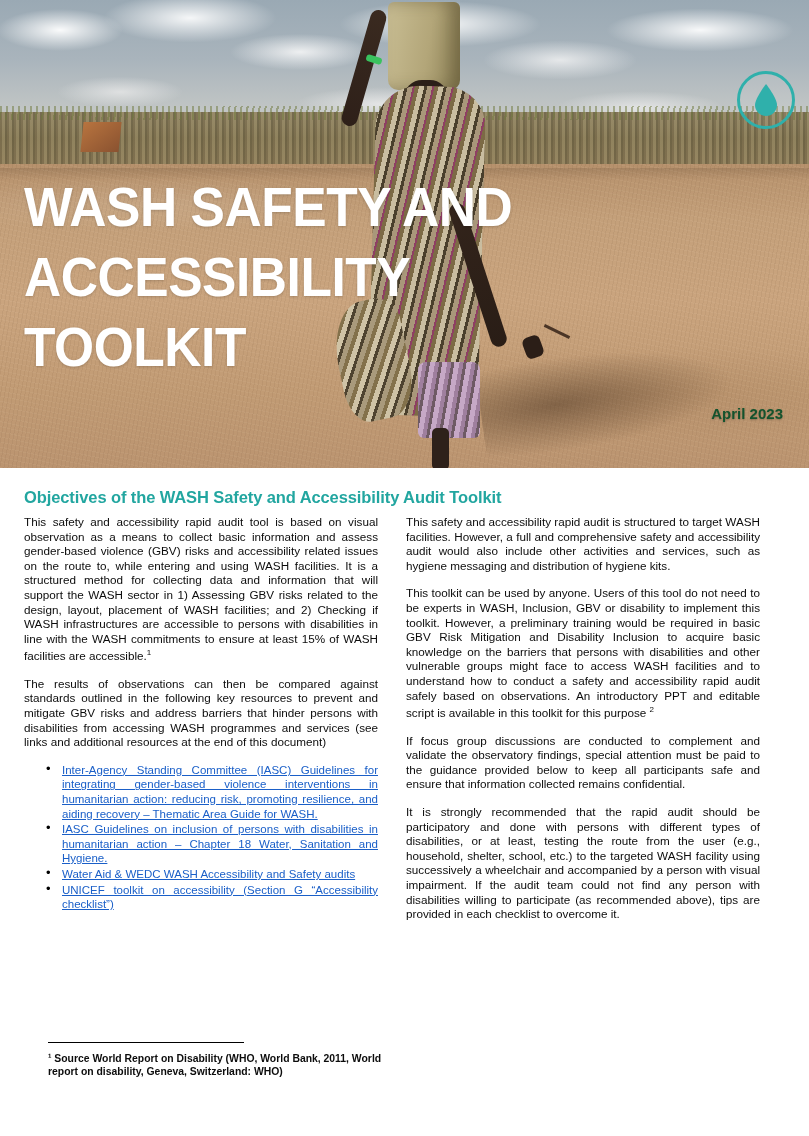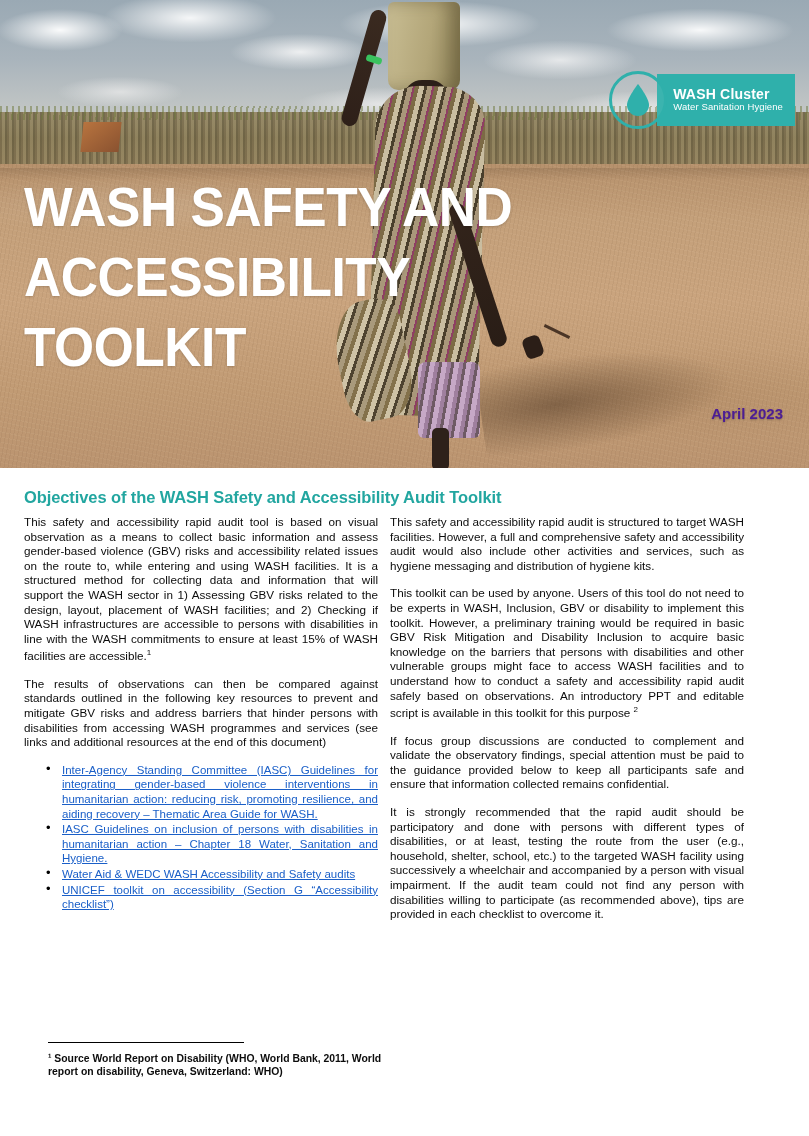--- a/index.html
+++ b/index.html
@@ -208,40 +208,40 @@
     color: #ffffff;
     letter-spacing: -0.5px;
     transform: scaleX(0.92);
     transform-origin: left top;
     white-space: pre-line;
     text-shadow: 0 1px 3px rgba(0,0,0,.18);
   }
   .cover-date {
     position: absolute;
     right: 26px; top: 405px;
-    color: #4c1d95;
+    color: #14532d;
     font-size: 15px;
     font-weight: bold;
     text-shadow: 0 1px 2px rgba(0,0,0,.25);
   }
 
   
   .content {
     padding: 20px 26px 0 24px;
   }
   .section-heading {
     color: #22a6a0;
     font-size: 16.5px;
     font-weight: bold;
     margin: 0 0 8px 0;
     letter-spacing: -0.1px;
   }
   .columns {
     display: flex;
-    gap: 12px;
+    gap: 28px;
     align-items: flex-start;
   }
   .col { width: 354px; }
   .col p {
     margin: 0 0 13px 0;
     font-size: 11.7px;
     line-height: 14.6px;
     text-align: justify;
     color: #0c0c0c;
   }
@@ -332,24 +332,20 @@
     <div class="stick"></div>
     <div class="leg"></div>
   </div>
 
   <div class="logo">
     <div class="logo-circle">
       <svg width="26" height="34" viewBox="0 0 26 34" aria-hidden="true">
         <path d="M13 1 C13 1 24 15 24 22 A11 11 0 0 1 2 22 C2 15 13 1 13 1 Z" fill="#2fb0ab"></path>
       </svg>
     </div>
-    <div class="logo-badge">
-      <div class="logo-title">WASH Cluster</div>
-      <div class="logo-sub">Water Sanitation Hygiene</div>
-    </div>
   </div>
 
   <div class="cover-title">WASH SAFETY AND
 ACCESSIBILITY
 TOOLKIT</div>
   <div class="cover-date">April 2023</div>
 </div>
 
 <div class="content">
   <h1 class="section-heading">Objectives of the WASH Safety and Accessibility Audit Toolkit</h1>

